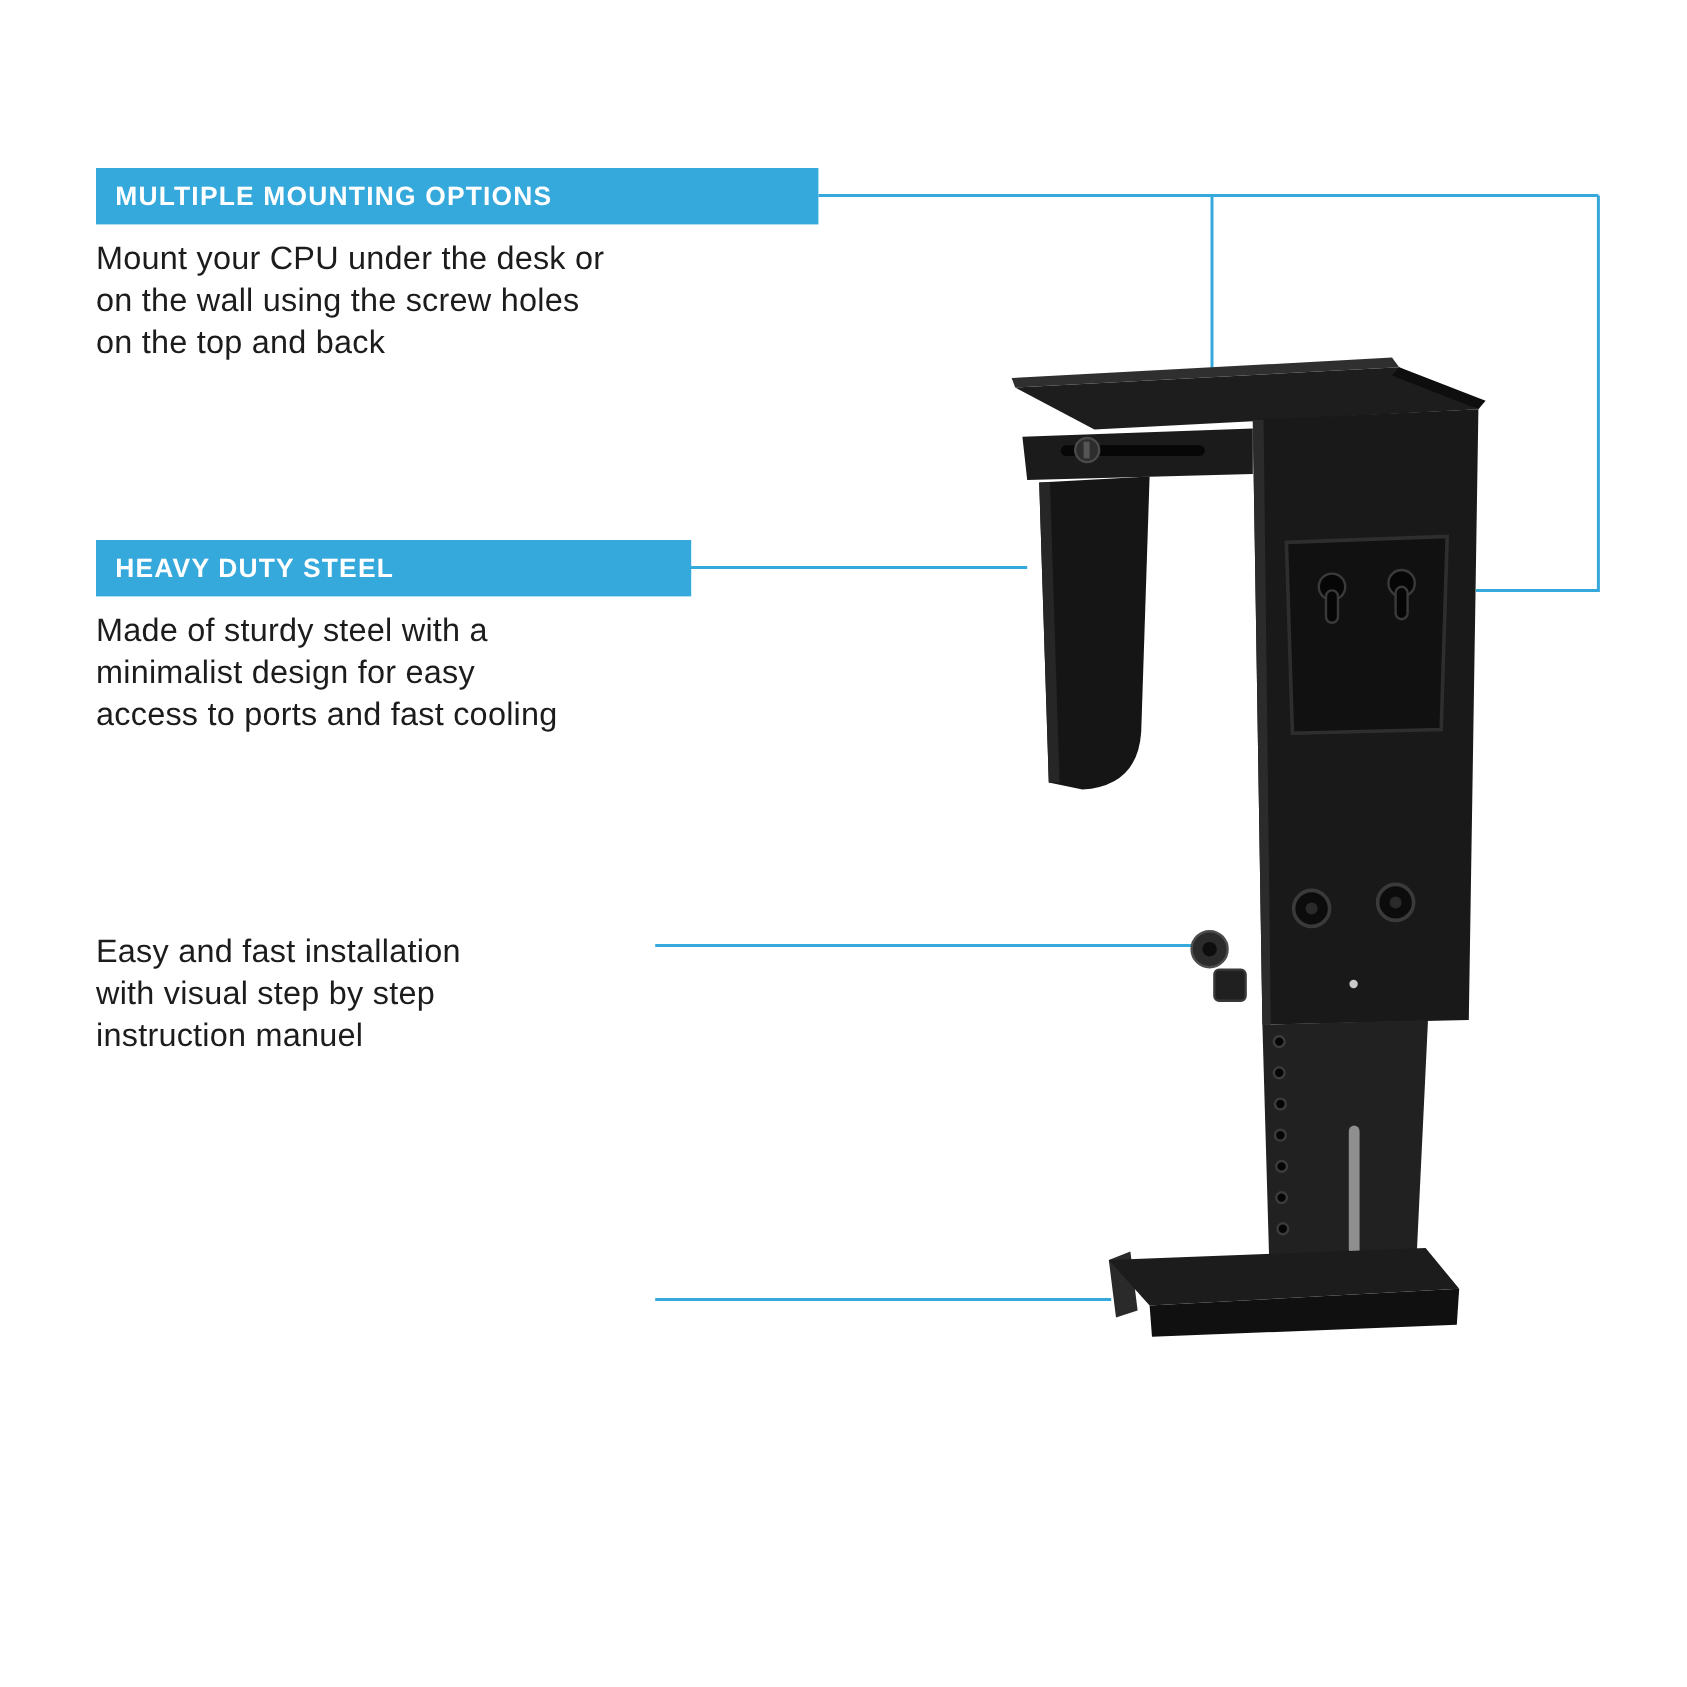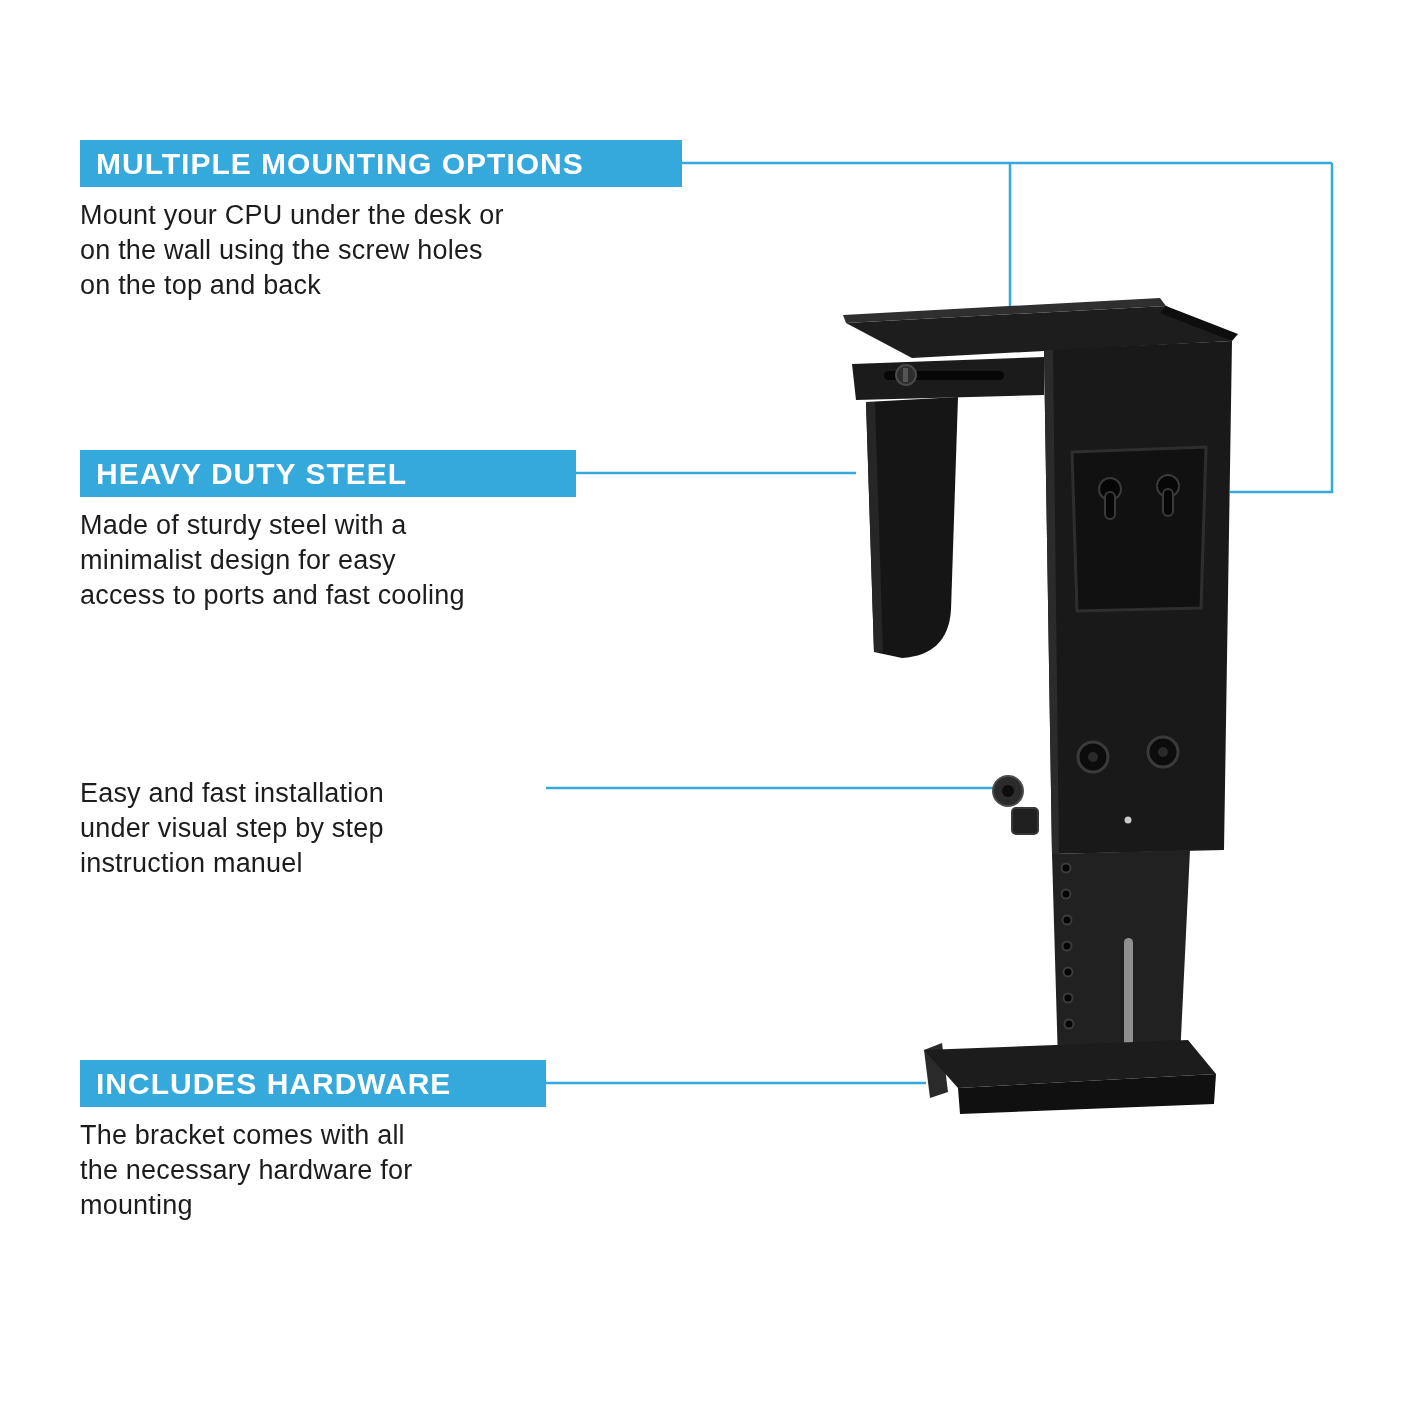--- a/index.html
+++ b/index.html
@@ -29,21 +29,21 @@
   }
 
   .feature { position: absolute; left: 80px; }
   .feature .bar {
     background: var(--accent, #36a9dc);
     color: #ffffff;
     height: 47px;
     display: flex;
     align-items: center;
     padding: 0 16px;
-    font-size: 30px;
+    font-size: 22px;
     font-weight: 600;
     letter-spacing: 1px;
     white-space: nowrap;
   }
   .feature .desc {
     margin-top: 11px;
     font-size: 27px;
     line-height: 35px;
     color: #1c1c1c;
     font-weight: 500;
@@ -142,26 +142,18 @@
     <div class="bar">
       <span>HEAVY DUTY STEEL</span>
     </div>
     <div class="desc">Made of sturdy steel with a
 minimalist design for easy
 access to ports and fast cooling</div>
   </div>
 
   <div class="feature f3">
     <div class="desc">Easy and fast installation
-under visual step by step
+with visual step by step
 instruction manuel</div>
   </div>
 
-  <div class="feature f4">
-    <div class="bar">
-      <span>INCLUDES HARDWARE</span>
-    </div>
-    <div class="desc">The bracket comes with all
-the necessary hardware for
-mounting</div>
-  </div>
 
 </div>
 
 </body></html>

